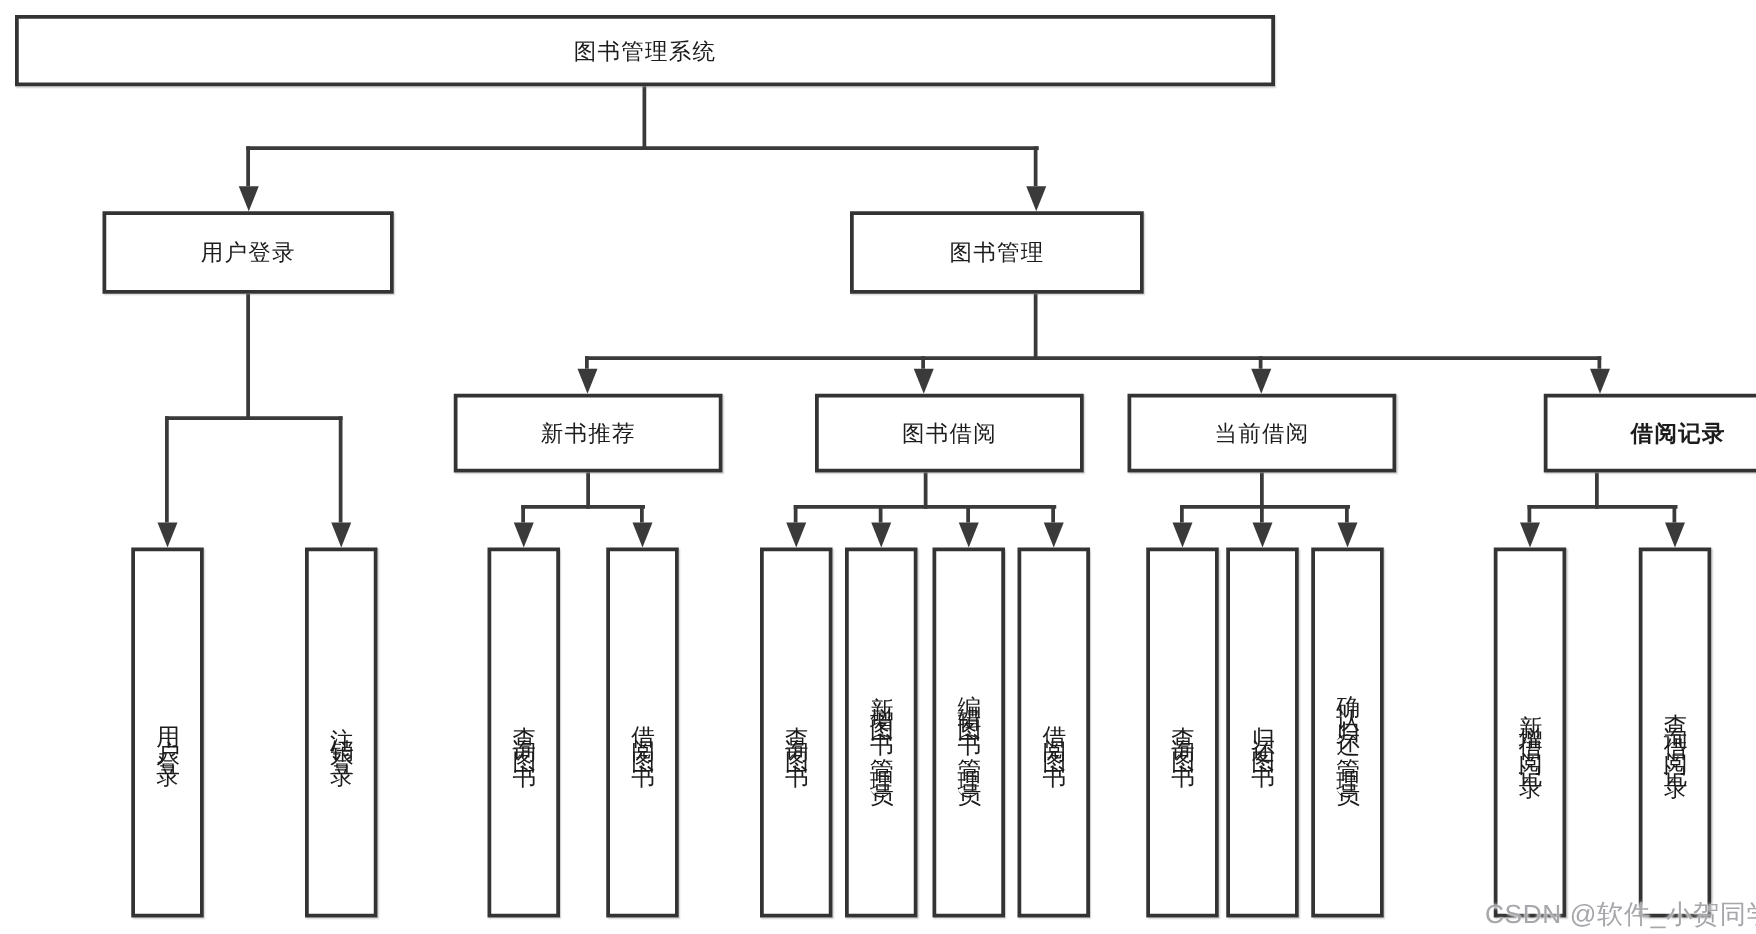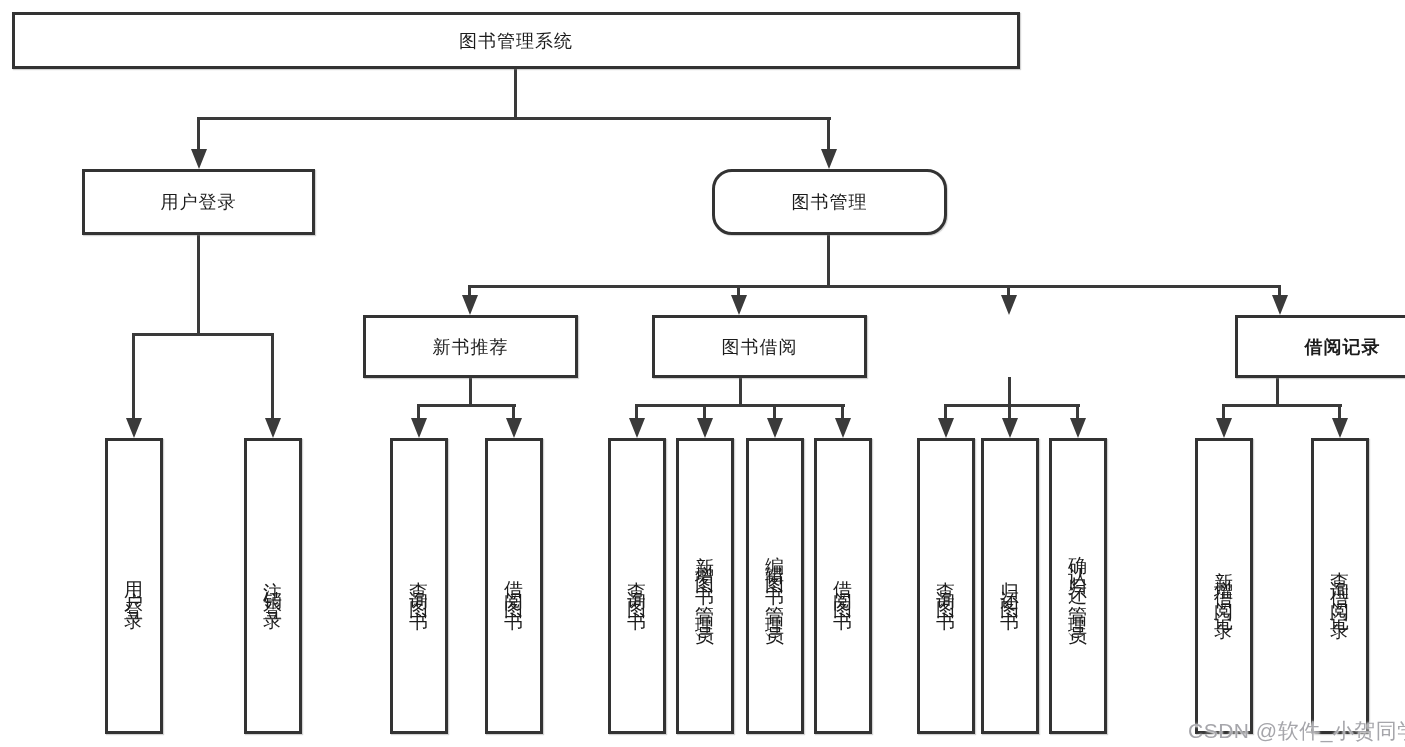--- a/index.html
+++ b/index.html
@@ -15,21 +15,21 @@
   .stage{position:relative;width:1405px;height:747px;background:var(--background);}
 
   
   .node{position:absolute;background:#fff;border:3px solid var(--box-border);
     display:flex;align-items:center;justify-content:center;
     box-shadow:1px 1px 1px rgba(130,130,130,.35);}
   .node .lbl{color:var(--text);font-size:18px;letter-spacing:1px;line-height:1;}
 
   #root-box{left:12px;top:12px;width:1008px;height:57px;}
   #ul-box{left:82px;top:169px;width:233px;height:66px;}
-  #bm-box{left:712px;top:169px;width:235px;height:66px;border-radius:20px;}
+  #bm-box{left:680px;top:169px;width:235px;height:66px;}
 
   .l2{top:315px;width:215px;height:63px;}
   #l2-nb{left:363px;align-items:center;} #l2-bb{left:652px;} #l2-cb{left:902px;} #l2-br{left:1235px;font-weight:bold;}
 
   .leaf{top:438px;width:58px;height:296px;}
   .leaf .vtext{writing-mode:vertical-rl;text-orientation:mixed;
     color:var(--text);font-size:19px;letter-spacing:10px;line-height:1;}
   #lf-ul{left:105px;} #lf-lo{left:244px;}
   #lf-nbq{left:390px;} #lf-nbb{left:485px;}
   #lf-bbq{left:608px;} #lf-bba{left:676px;} #lf-bbe{left:746px;} #lf-bbb{left:814px;}
@@ -142,20 +142,23 @@
   <div class="node" id="bm-box">
     <span class="lbl">图书管理</span>
   </div>
 
   <div class="node l2" id="l2-nb">
     <span class="lbl">新书推荐</span>
   </div>
   <div class="node l2" id="l2-bb">
     <span class="lbl">图书借阅</span>
   </div>
+  <div class="node l2" id="l2-cb">
+    <span class="lbl">当前借阅</span>
+  </div>
   <div class="node l2" id="l2-br">
     <span class="lbl">借阅记录</span>
   </div>
 
   <div class="node leaf" id="lf-ul">
     <span class="vtext">用户登录</span>
   </div>
   <div class="node leaf" id="lf-lo">
     <span class="vtext">注销登录</span>
   </div>

